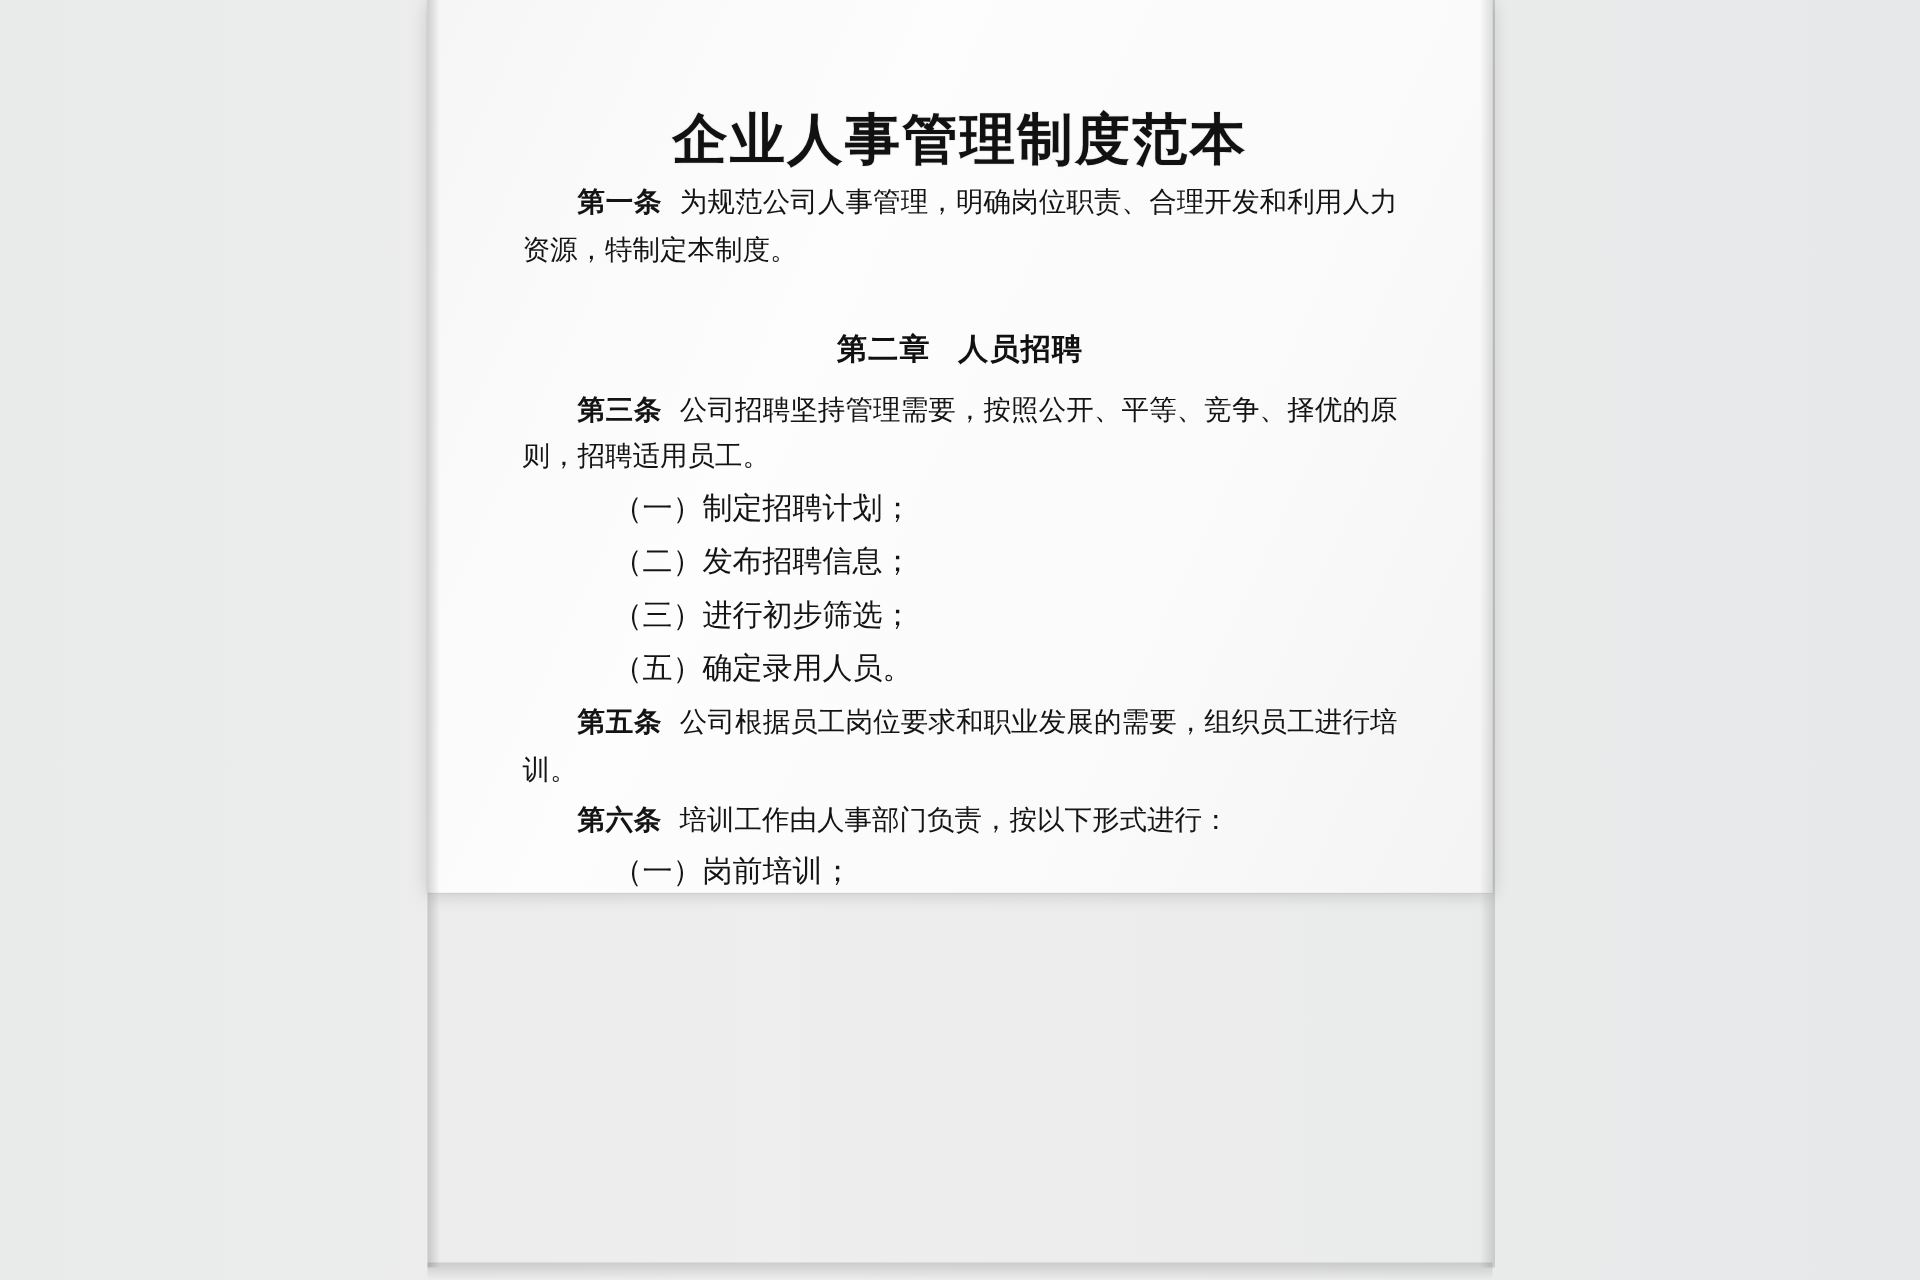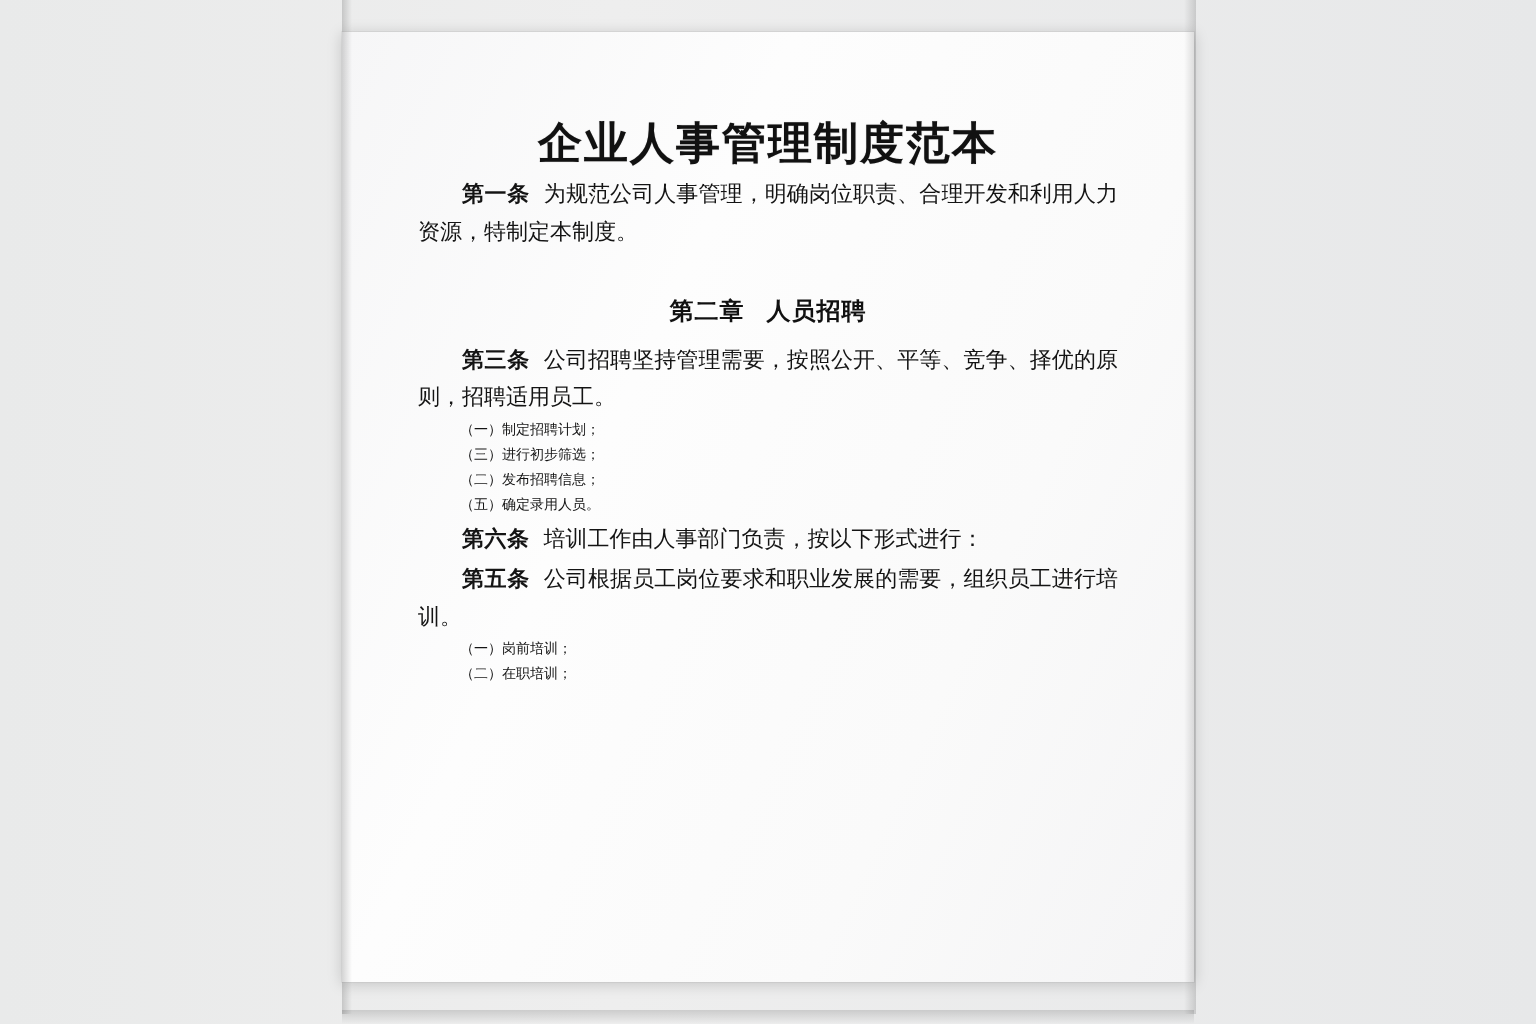--- a/index.html
+++ b/index.html
@@ -15,28 +15,27 @@
     position: relative;
     width: 1536px;
     height: 1024px;
     background: linear-gradient(90deg, #e9eaea 0%, #eeeeee 40%, #e7e8e9 100%);
   }
   #page {
     position: absolute;
     left: 342px;
     top: 0;
     width: 852px;
-    height: 950px;
+    height: 714px;
     background: #fbfbfb;
     background: linear-gradient(115deg, #f6f6f7 0%, #fdfdfd 35%, #fafafa 70%, #f4f4f5 100%);
     box-shadow: 0 2px 14px rgba(0,0,0,0.18), 0 0 0 1px rgba(0,0,0,0.04);
     padding: 0 76px;
     box-sizing: border-box;
     overflow: hidden;
-    margin-top: 32px;
   }
   .doc-title {
     text-align: center;
     font-size: 44px;
     font-weight: bold;
     letter-spacing: 2px;
     margin: 82px 0 0 0;
     color: #111;
     font-family: "Liberation Serif", "DejaVu Serif", serif;
     text-shadow: 0 0 1px rgba(0,0,0,0.35);
@@ -65,21 +64,21 @@
   .para .art-no {
     font-weight: bold;
     font-family: Liberation Serif, serif;
     letter-spacing: 0.5px;
   }
   .para .art-gap {
     display: inline-block;
     width: 14px;
   }
   .item {
-    font-size: 14px;
+    font-size: 24px;
     line-height: 1.78;
     color: #141414;
     margin: 0;
     text-indent: 3em;
   }
   .edge-shadow-l {
     position: absolute;
     left: 342px; top: 0;
     width: 10px; height: 1014px;
     background: linear-gradient(90deg, rgba(0,0,0,0.16), rgba(0,0,0,0));
@@ -112,29 +111,29 @@
       <span class="art-no">第一条</span><span class="art-gap"></span><span>为规范公司人事管理，明确岗位职责、合理开发和利用人力资源，特制定本制度。</span>
     </p>
 
     <div class="chapter">
       <span>第二章</span><span class="ch-gap"></span><span>人员招聘</span>
     </div>
     <p class="para">
       <span class="art-no">第三条</span><span class="art-gap"></span><span>公司招聘坚持管理需要，按照公开、平等、竞争、择优的原则，招聘适用员工。</span>
     </p>
     <p class="item">（一）制定招聘计划；</p>
+    <p class="item">（二）发布招聘信息；</p>
     <p class="item">（三）进行初步筛选；</p>
-    <p class="item">（二）发布招聘信息；</p>
     <p class="item">（五）确定录用人员。</p>
 
     <p class="para">
-      <span class="art-no">第六条</span><span class="art-gap"></span><span>培训工作由人事部门负责，按以下形式进行：</span>
+      <span class="art-no">第五条</span><span class="art-gap"></span><span>公司根据员工岗位要求和职业发展的需要，组织员工进行培训。</span>
     </p>
     <p class="para">
-      <span class="art-no">第五条</span><span class="art-gap"></span><span>公司根据员工岗位要求和职业发展的需要，组织员工进行培训。</span>
+      <span class="art-no">第六条</span><span class="art-gap"></span><span>培训工作由人事部门负责，按以下形式进行：</span>
     </p>
     <p class="item">（一）岗前培训；</p>
     <p class="item">（二）在职培训；</p>
 
   </div>
   <div class="edge-shadow-l"></div>
   <div class="edge-shadow-r"></div>
   <div class="page-bottom-shadow"></div>
 </div>
 

